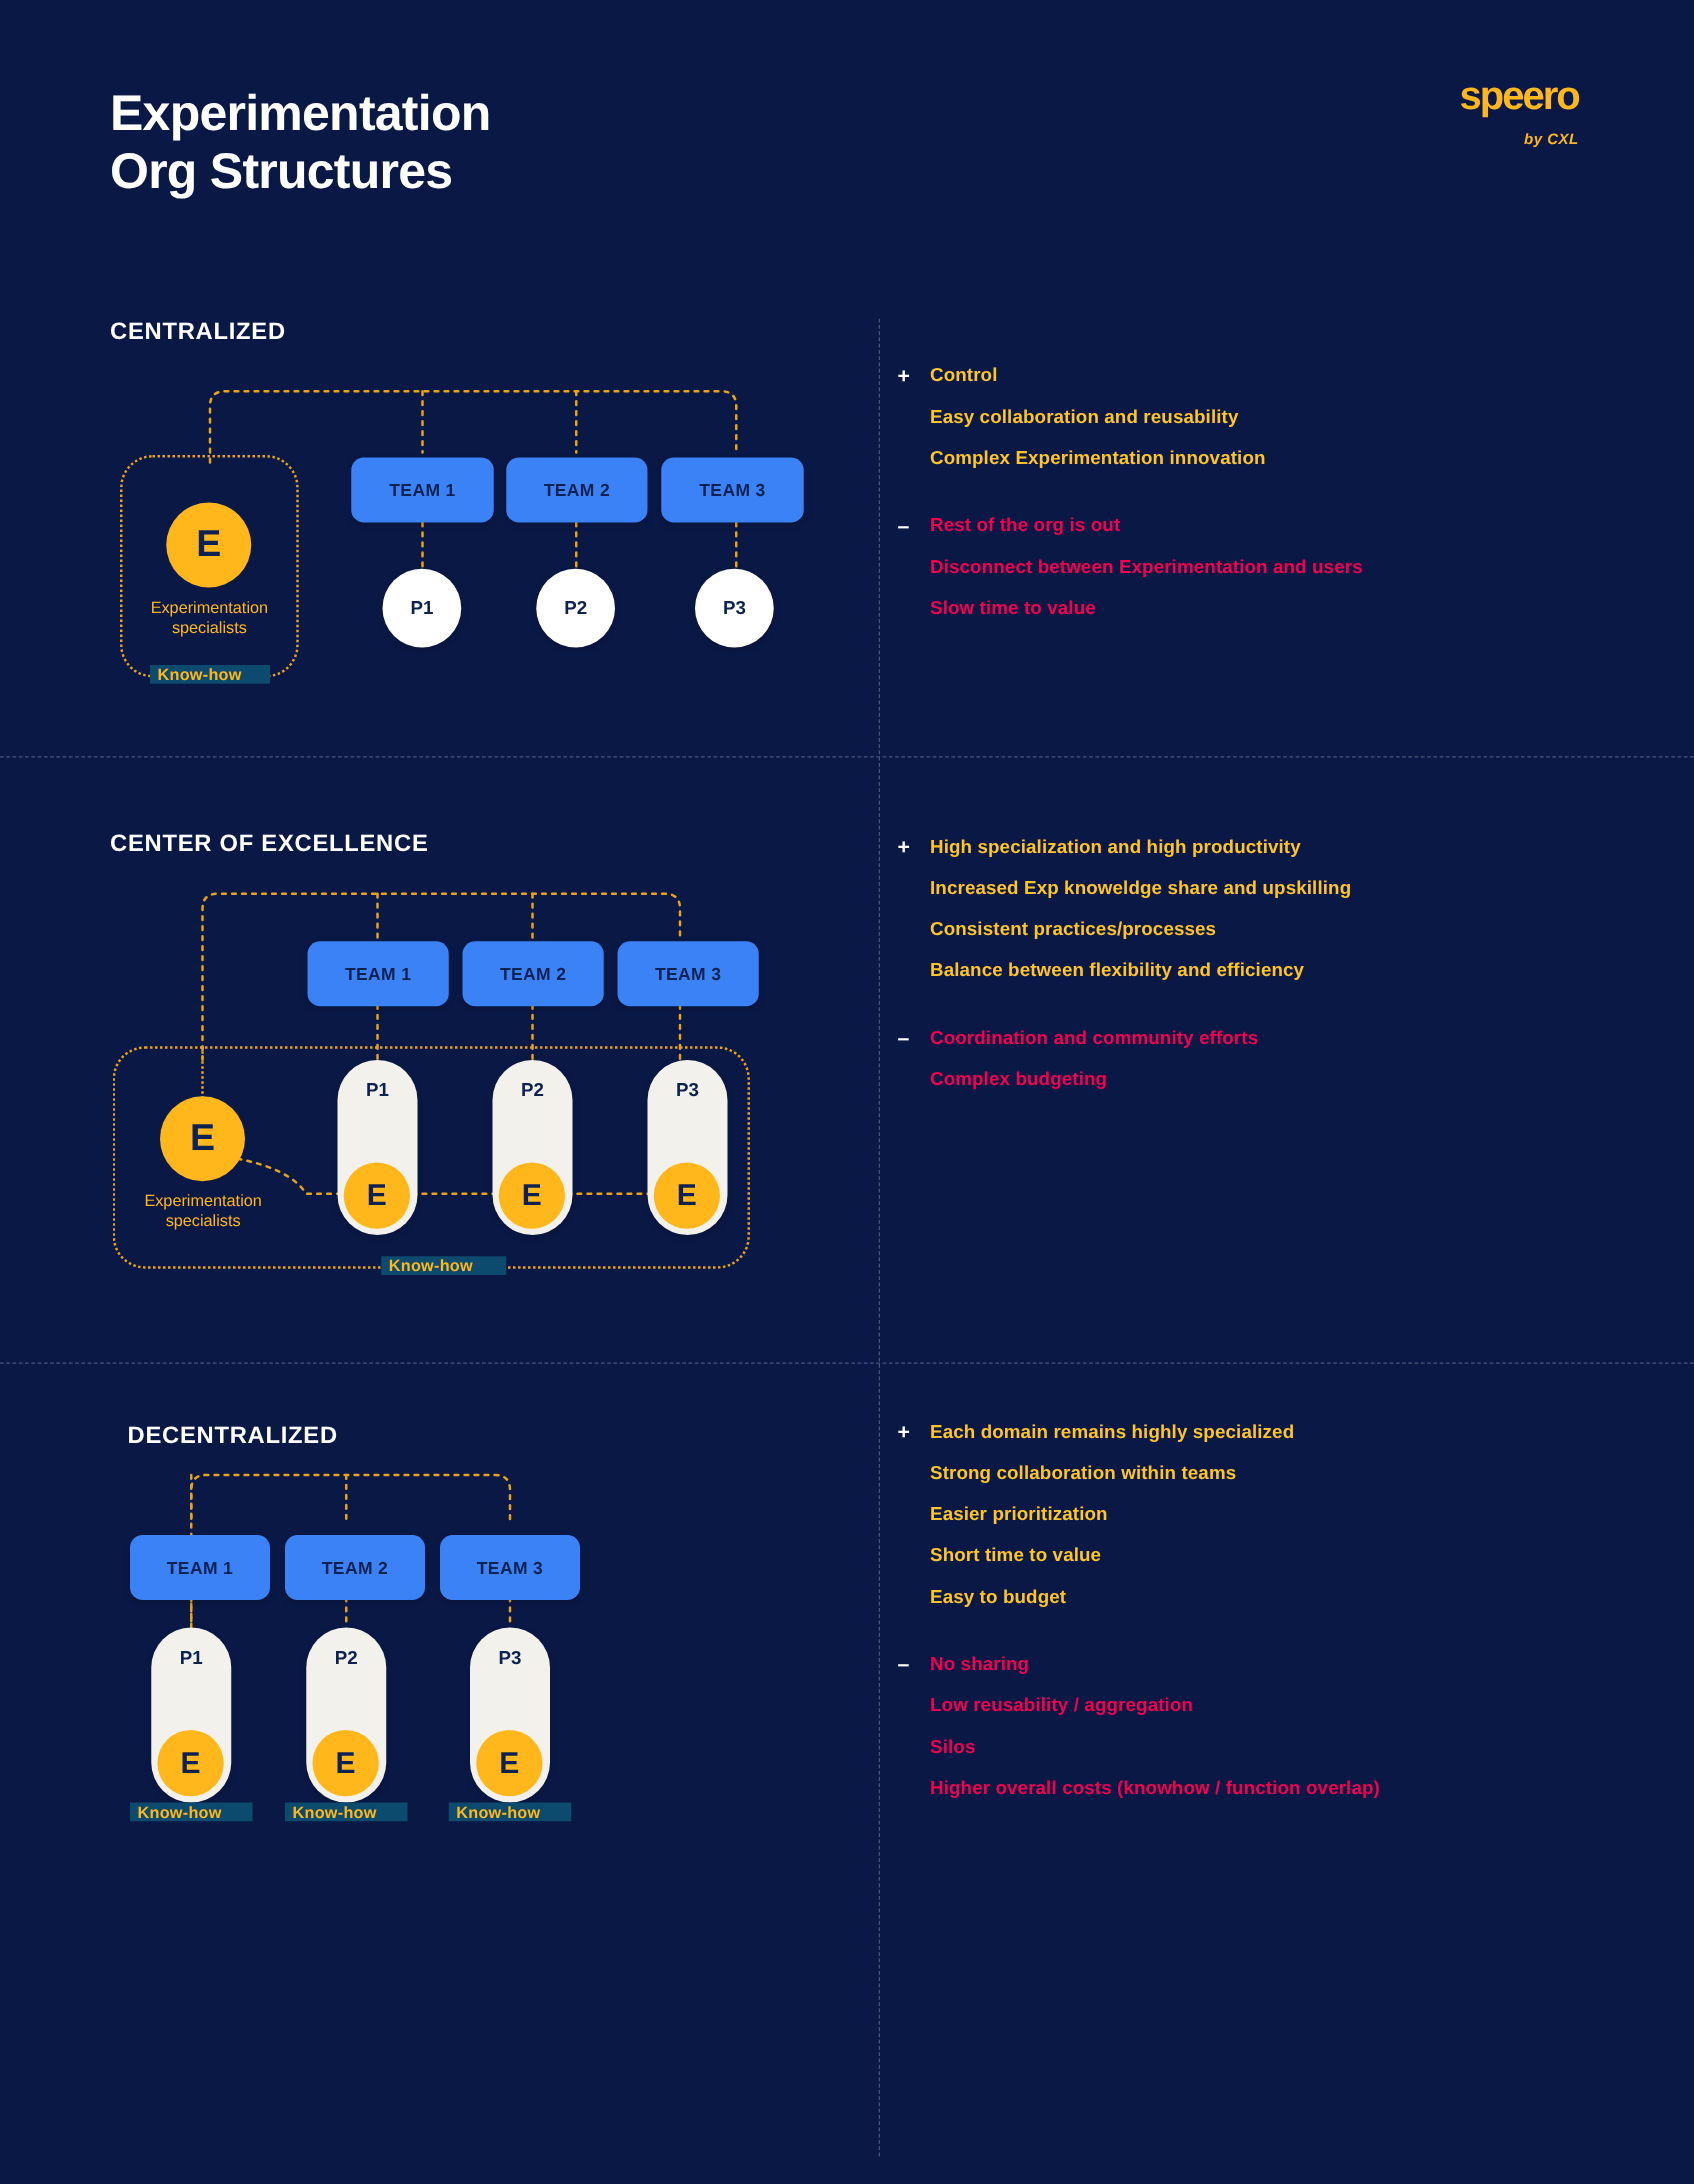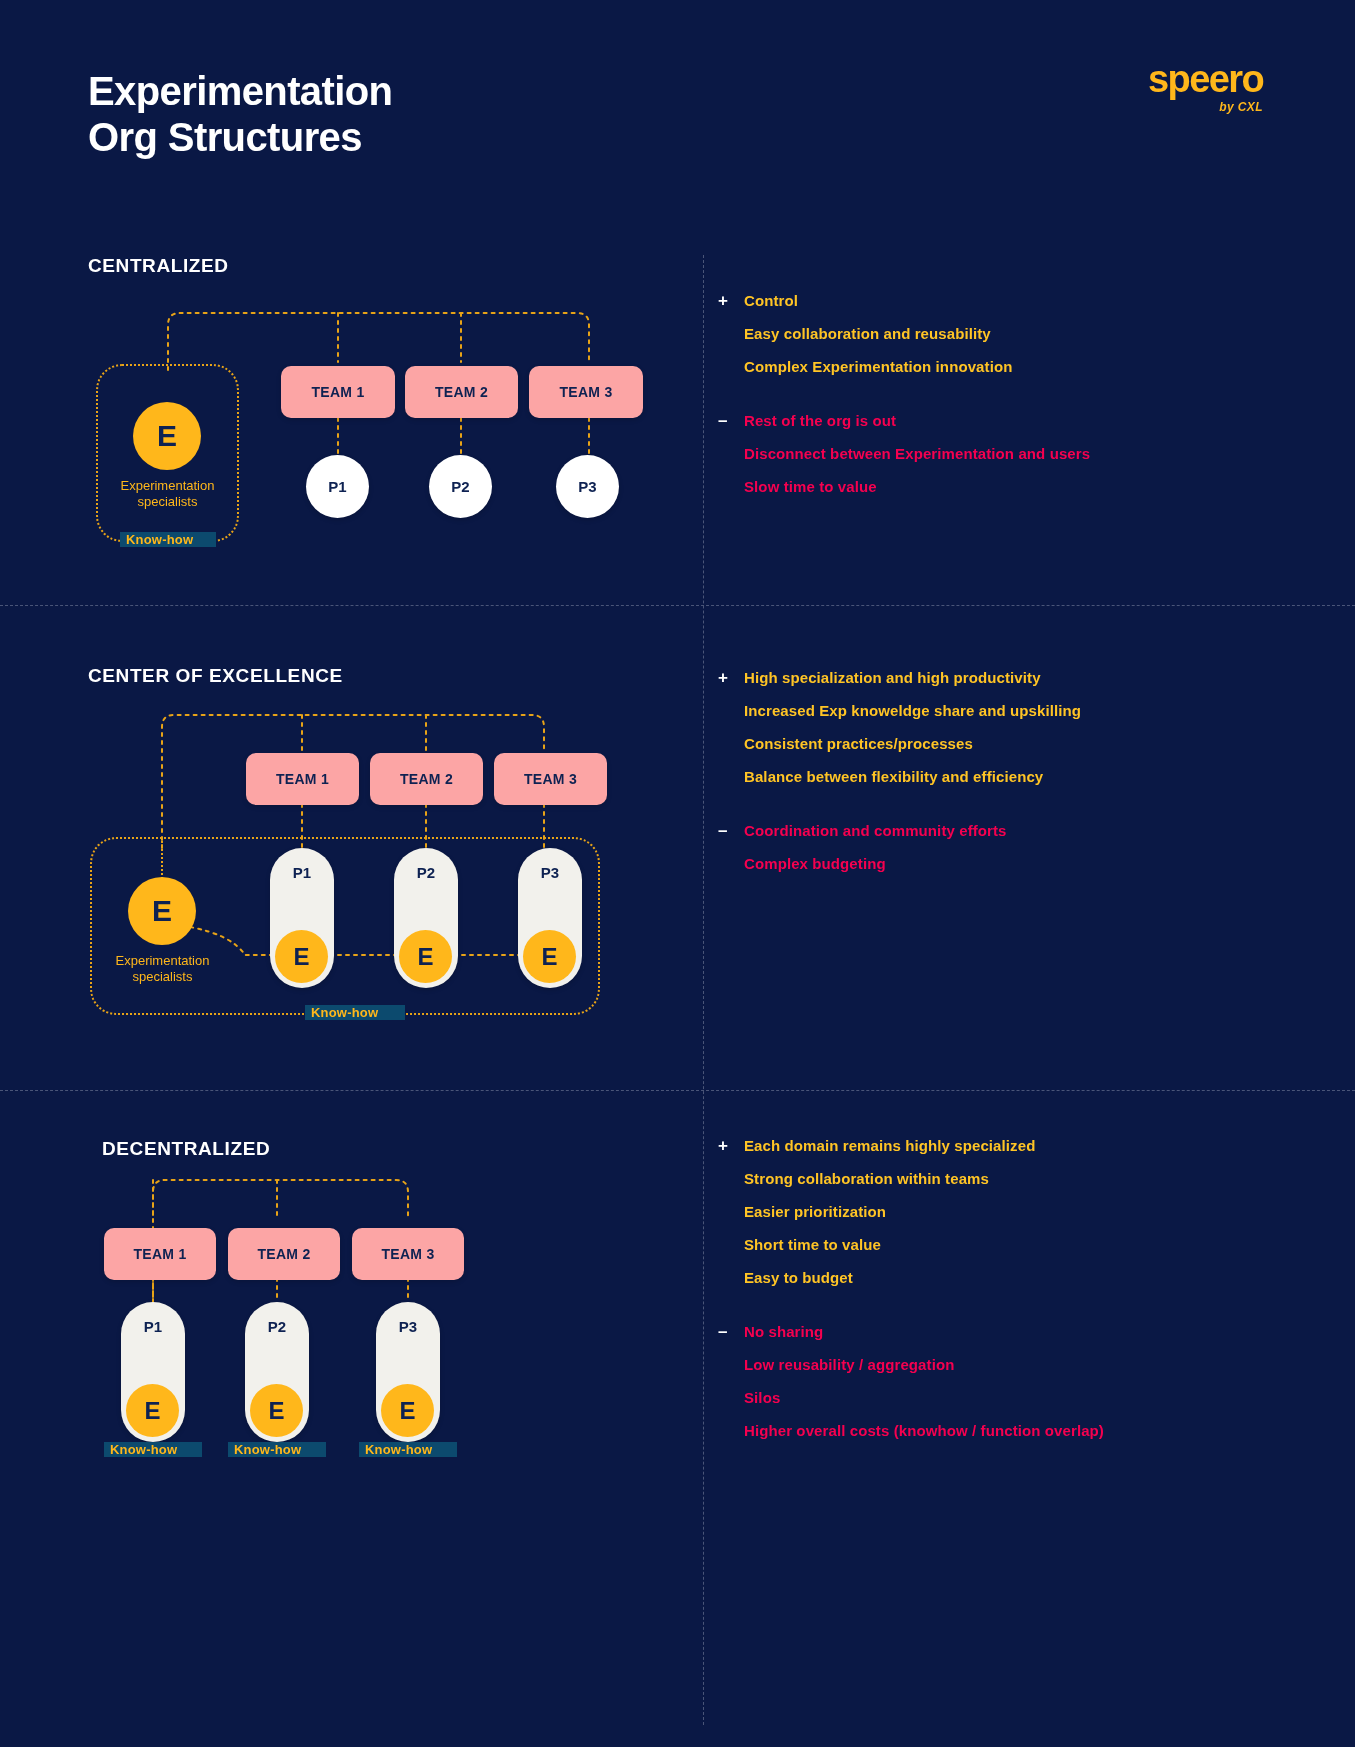--- a/index.html
+++ b/index.html
@@ -28,33 +28,33 @@
     line-height: 1.16;
     letter-spacing: -0.6px;
   }
   .logo {
     position: absolute;
     right: 92px; top: 60px;
     text-align: right;
   }
   .logo-word {
     color: #ffb71b;
-    font-size: 38px;
+    font-size: 32px;
     font-weight: bold;
     letter-spacing: -1.6px;
     line-height: 1;
     font-style: normal;
   }
   .logo-sub {
     color: #ffb71b;
     font-size: 12px;
     font-weight: bold;
     font-style: italic;
     letter-spacing: 0.4px;
-    margin-top: 2px;
+    margin-top: 12px;
   }
 
   
   .hline {
     position: absolute;
     left: 0; width: 1355px;
     border-top: 1px dashed #4a5578;
     height: 0;
   }
   .vline {
@@ -98,21 +98,21 @@
     letter-spacing: 0.1px;
   }
   .pro .ptext { color: #ffc425; }
   .con .ptext { color: #f5004f; }
   .gap { height: 21px; }
 
   
   .diagram { position: absolute; }
   .team-box {
     position: absolute;
-    background: #fca5a5;
+    background: #3b82f6;
     border-radius: 10px;
     color: #0e2252;
     font-size: 14px;
     font-weight: bold;
     letter-spacing: 0.3px;
     display: flex;
     align-items: center;
     justify-content: center;
     box-shadow: 0 2px 5px rgba(0,0,0,0.16);
   }

